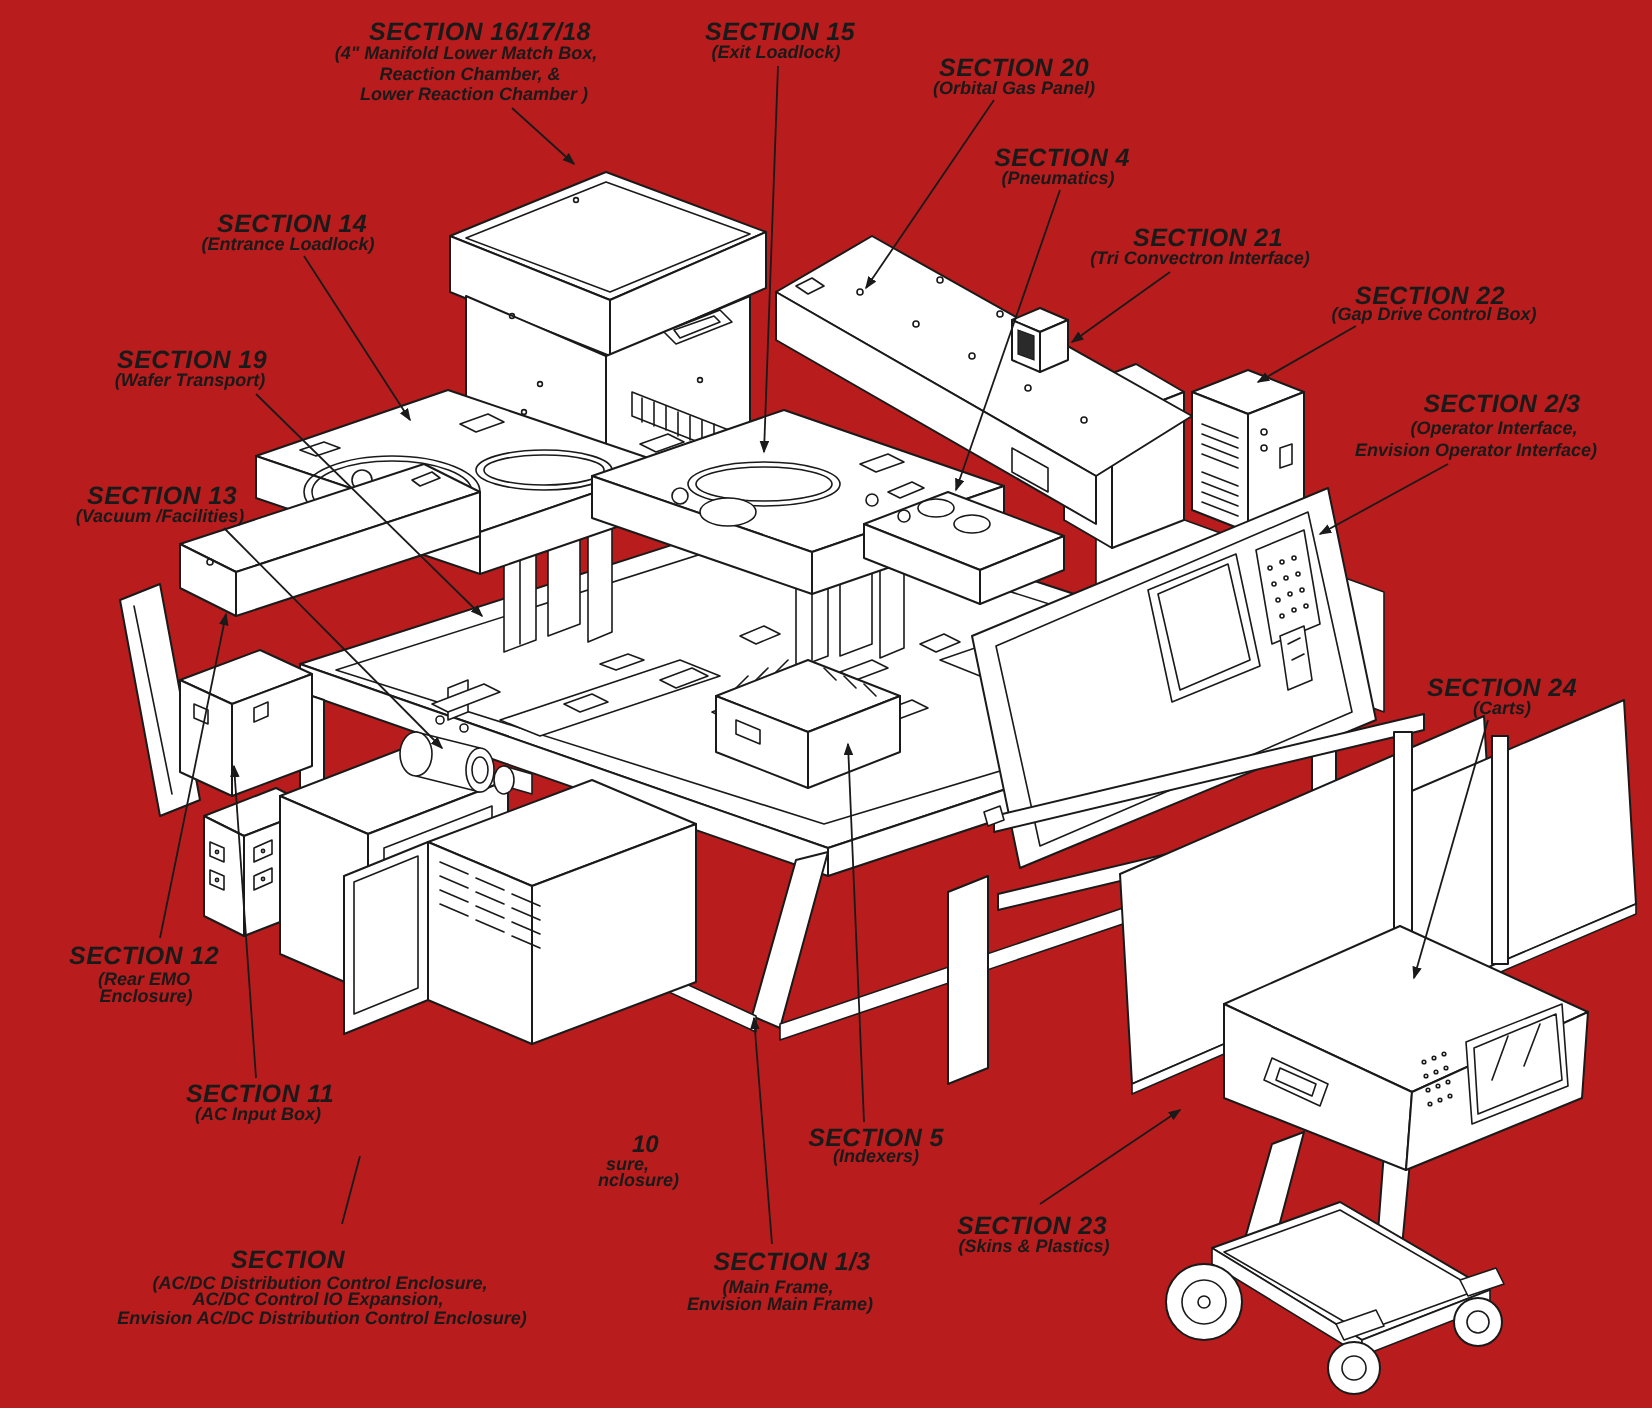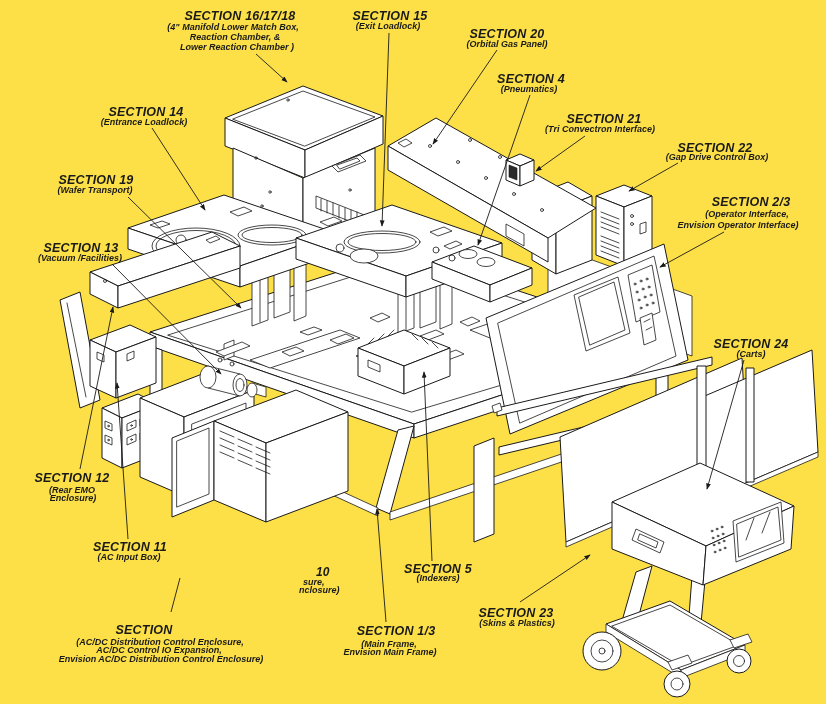--- a/index.html
+++ b/index.html
@@ -1,16 +1,16 @@
 <!DOCTYPE html>
 <html style="--ink: #1a1a1a;"><head>
 <meta charset="utf-8">
 <style>
   html,body { margin:0; padding:0; background:#ffffff; }
-  .stage { position:relative; width:826px; height:704px; background:#fde047; overflow:hidden; }
+  .stage { position:relative; width:826px; height:704px; background:#b91c1c; overflow:hidden; }
   svg { display:block; }
   svg text {
     font-family:"Liberation Sans", sans-serif;
     font-weight:bold; font-style:italic;
     fill:var(--ink,#000);
   }
   .t  { font-size:12.5px; text-anchor:middle; letter-spacing:.2px; }
   .s  { font-size:9px;   text-anchor:middle; }
   .tl { font-size:12px;  text-anchor:start; }
   .sl { font-size:9px;   text-anchor:start; }

